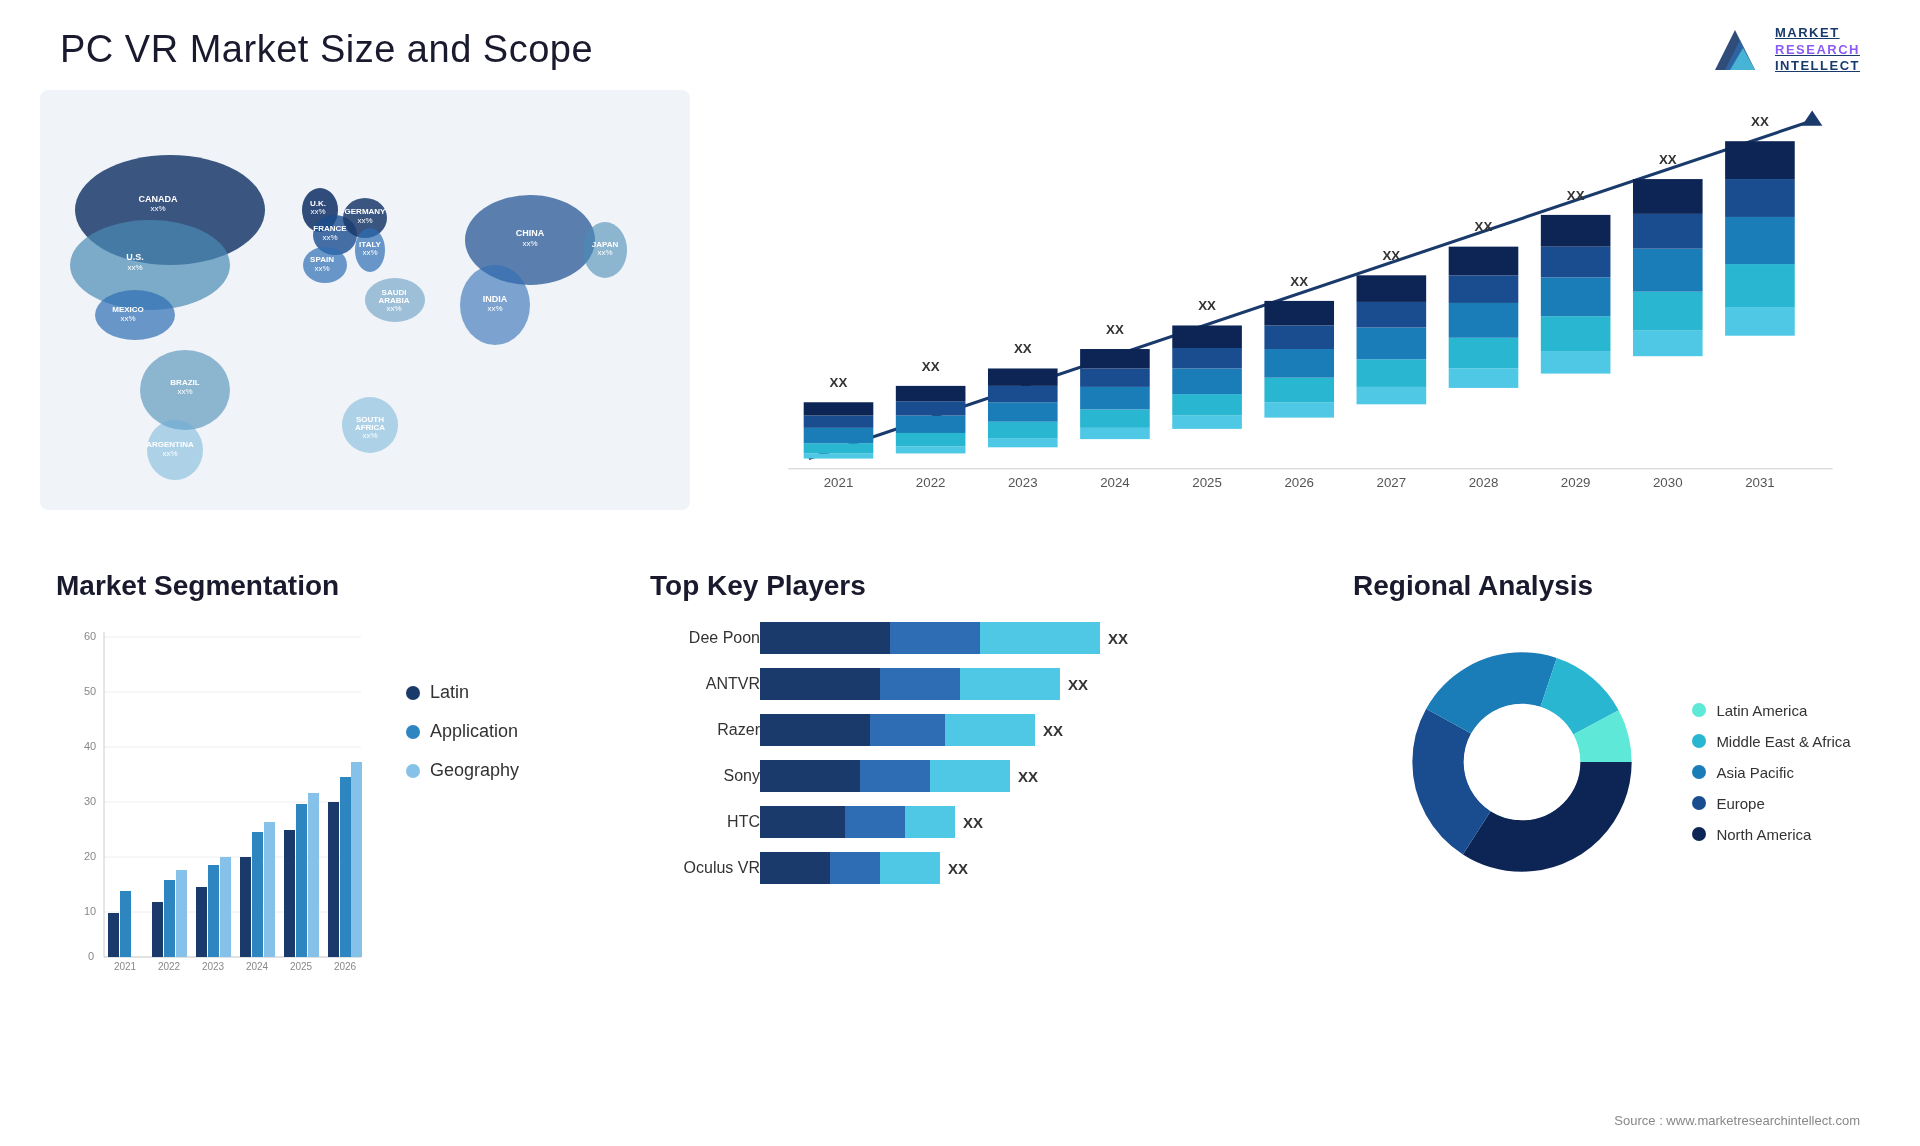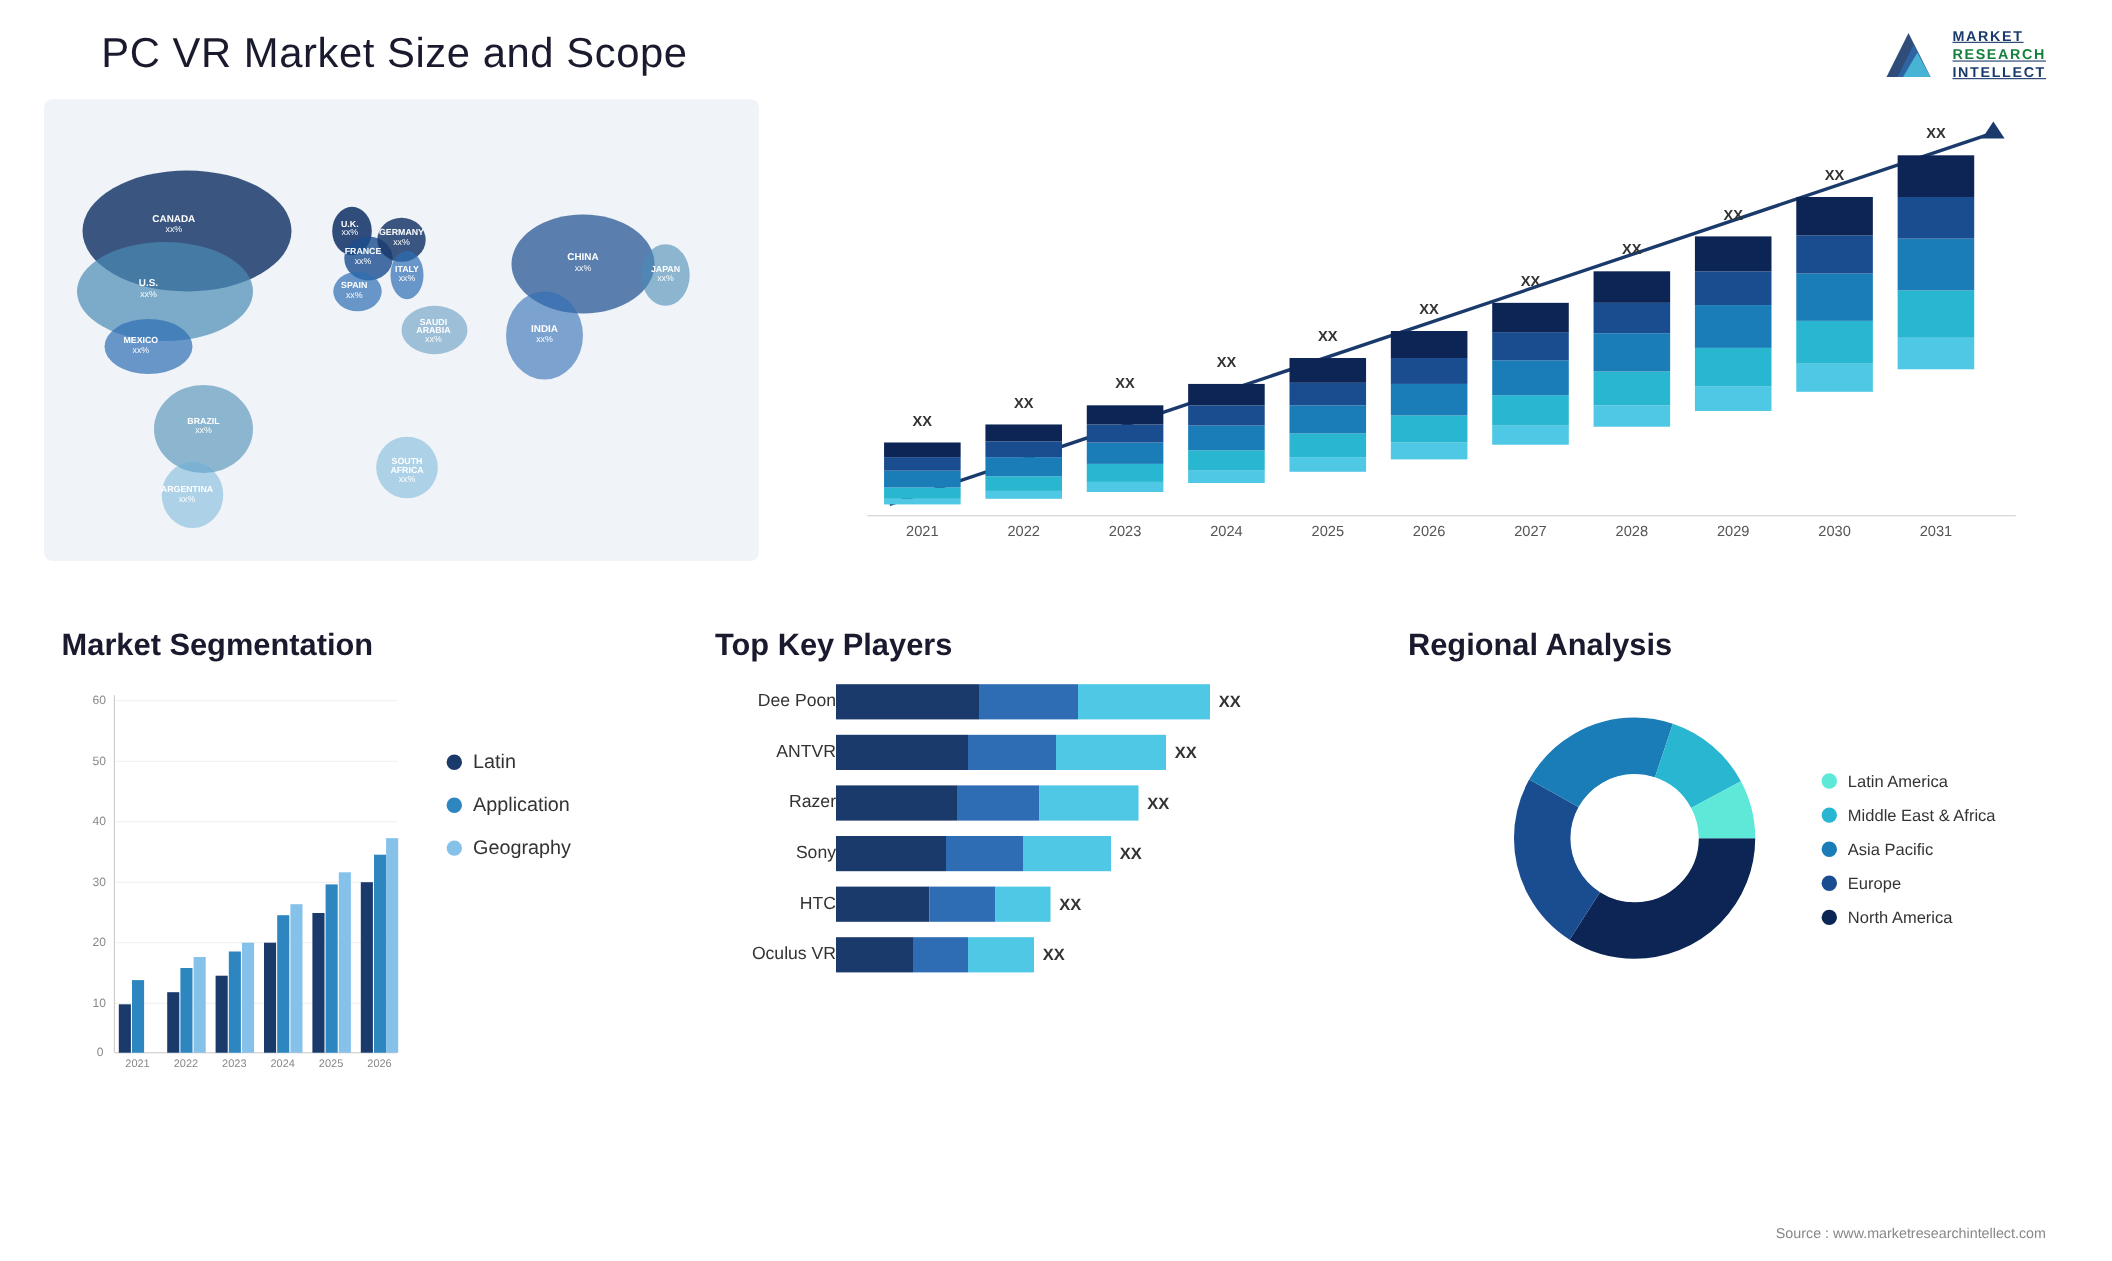--- a/index.html
+++ b/index.html
@@ -14,21 +14,20 @@
 
     
     .page-title {
       position: absolute;
       top: 28px;
       left: 60px;
       font-size: 38px;
       font-weight: 300;
       color: #1a1a2e;
       letter-spacing: 0.5px;
-      margin-left: 32px;
     }
 
     
     .logo-area {
       position: absolute;
       top: 20px;
       right: 60px;
       display: flex;
       align-items: center;
       gap: 10px;
@@ -38,21 +37,21 @@
       height: 60px;
     }
     .logo-text {
       font-size: 13px;
       font-weight: 700;
       color: #1a3a6b;
       line-height: 1.3;
       letter-spacing: 1.5px;
       text-decoration: underline;
     }
-    .logo-text .line2 { color: #15803d; }
+    .logo-text .line2 { color: #8b5cf6; }
 
     
     .map-section {
       position: absolute;
       top: 90px;
       left: 40px;
       width: 650px;
       height: 430px;
     }
 
@@ -78,21 +77,21 @@
       position: absolute;
       top: 570px;
       left: 650px;
       width: 600px;
       height: 540px;
     }
 
     .regional-section {
       position: absolute;
       top: 570px;
-      left: 1280px;
+      left: 1353px;
       right: 40px;
       height: 540px;
     }
 
     
     .section-title {
       font-size: 28px;
       font-weight: 700;
       color: #1a1a2e;
       margin-bottom: 20px;

